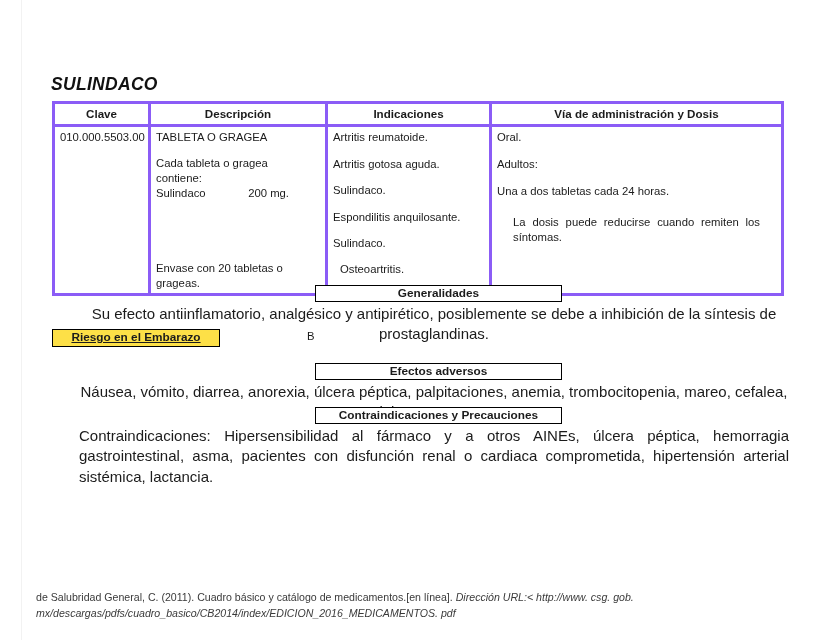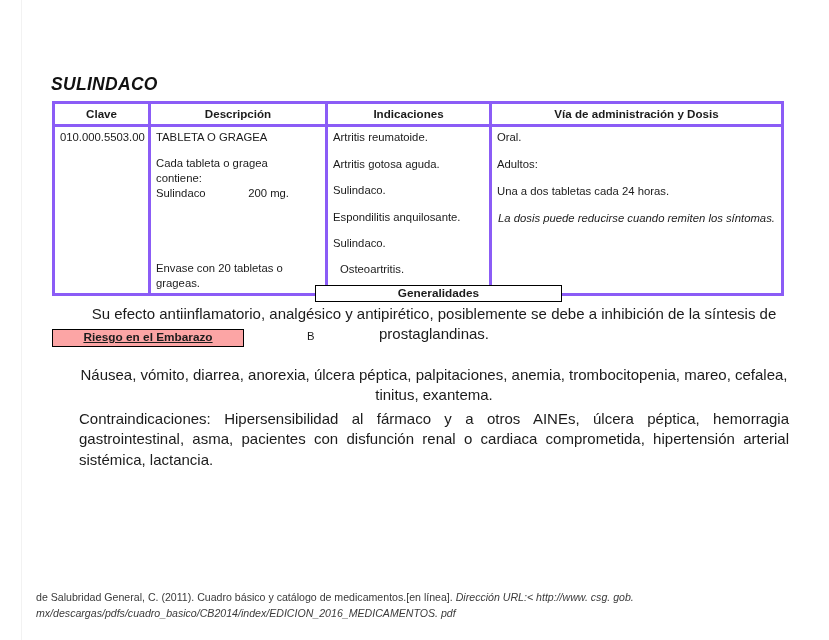--- a/index.html
+++ b/index.html
@@ -88,25 +88,24 @@
   .desc-envase {
     position: absolute;
     left: 0; bottom: 0;
     width: 150px;
     line-height: 1.3;
   }
   .ind-item { margin: 0 0 11.5px 0; }
   .ind-item:last-child { margin-bottom: 0; margin-left: 7px; }
   .via-item { margin: 0 0 12px 0; }
   .via-just {
-    margin: 1px;
+    margin: 16px;
     text-align: justify;
     text-align-last: left;
     line-height: 1.33;
-    font-style: italic;
   }
 
   
   .section { position: absolute; left: 0; width: 829px; margin-left: 24px; }
   .section-head {
     width: 247px;
     margin: 0 auto;
     border: 1.6px solid #000000;
     text-align: center;
     font-weight: bold;
@@ -128,23 +127,23 @@
   }
   .section-body.centered-one-liner {
     text-align: center;
   }
 
   
   #riesgo-section { position: absolute; left: 0; top: 317px; width: 829px; }
   #riesgo-box {
     position: absolute;
     left: 52px; top: 0;
-    width: 192px; height: 18px;
+    width: 168px; height: 18px;
     border: 1.6px solid #000000;
-    background: #fca5a5;
+    background: #fde047;
   }
   #riesgo-label {
     display: block;
     text-align: center;
     font-weight: bold;
     font-size: 11.8px;
     line-height: 14px;
     text-decoration: underline;
     padding-top: 0px;
   }
@@ -235,24 +234,26 @@
     </div>
 
     <div id="riesgo-section">
       <div id="riesgo-box">
         <span id="riesgo-label">Riesgo en el Embarazo</span>
       </div>
       <div id="riesgo-value">B</div>
     </div>
 
     <div class="section" style="top:351px;">
+      <div class="section-head">Efectos adversos</div>
       <div class="section-body centered-one-liner">Náusea, vómito, diarrea, anorexia, úlcera péptica, palpitaciones, anemia, trombocitopenia, mareo, cefalea, tinitus, exantema.</div>
     </div>
 
     <div class="section" style="top:395px;">
+      <div class="section-head">Contraindicaciones y Precauciones</div>
       <div class="section-body left-flow">Contraindicaciones: Hipersensibilidad al fármaco y a otros AINEs, úlcera péptica, hemorragia gastrointestinal, asma, pacientes con disfunción renal o cardiaca comprometida, hipertensión arterial sistémica, lactancia.</div>
     </div>
 
 
     <div id="footer">
       <span>de Salubridad General, C. (2011). Cuadro básico y catálogo de medicamentos.[en línea].</span>
       <span class="ital">Dirección URL:&lt; http://www. csg. gob. mx/descargas/pdfs/cuadro_basico/CB2014/index/EDICION_2016_MEDICAMENTOS. pdf</span>
     </div>
 
   </div>

